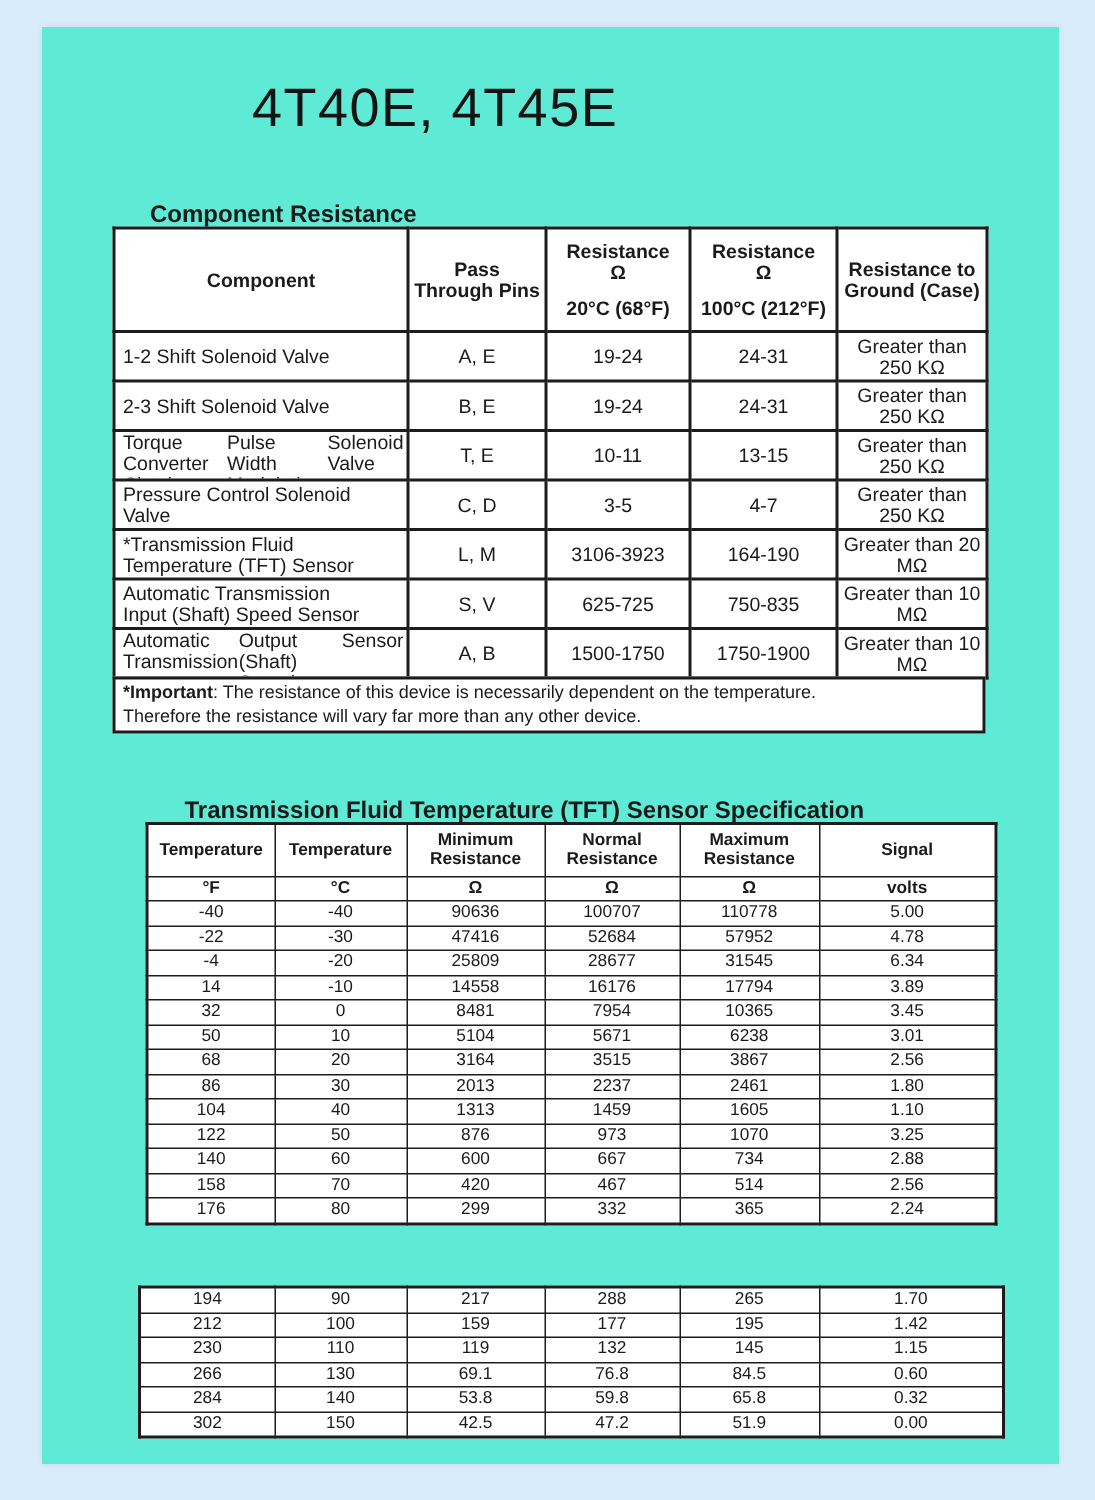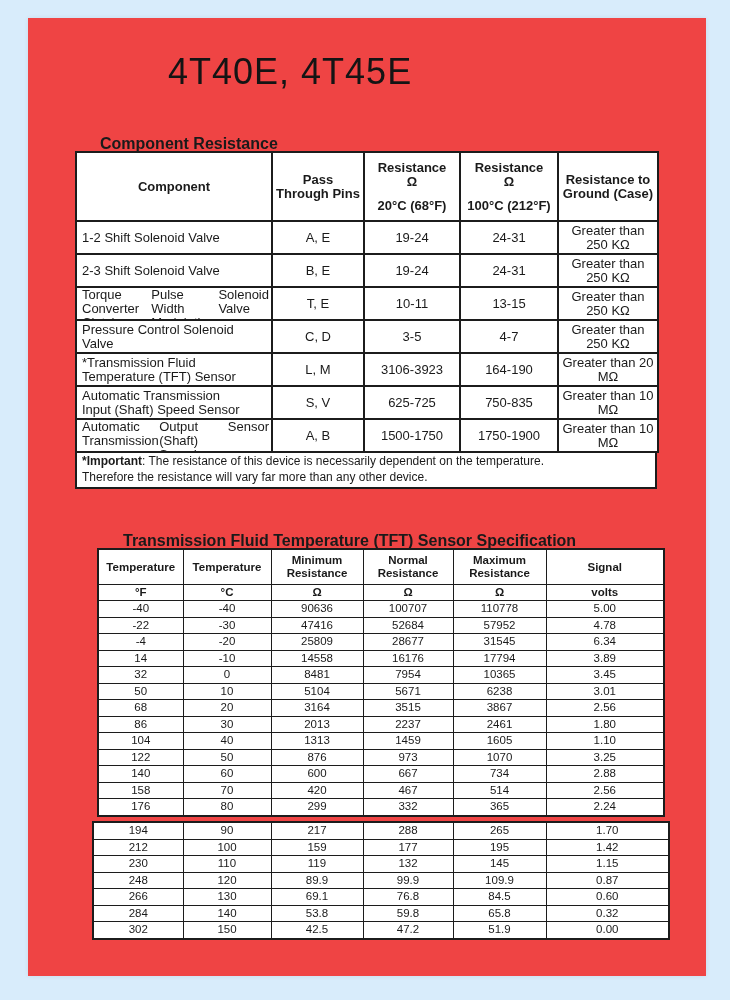--- a/index.html
+++ b/index.html
@@ -7,21 +7,21 @@
     width:730px; height:1000px;
     background:#d8ecfb;
     font-family:"Liberation Sans", sans-serif;
     color:#1a1a1a;
     position:relative;
     overflow:hidden;
   }
   .paper {
     position:absolute; left:28px; top:18px;
     width:678px; height:958px;
-    background:#ef4444;
+    background:#5eead4;
     box-shadow:0 0 5px rgba(0,0,0,0.07);
     text-decoration:underline;
   }
   .title {
     position:absolute; left:140px; top:33px;
     font-size:36px; letter-spacing:1px; color:#141414;
     white-space:nowrap;
   }
   .lbl {
     position:absolute; font-weight:bold; font-size:16px; color:#1a1a1a;
@@ -64,21 +64,21 @@
   
   .t2 { border:2px solid #1c1c1c; }
   .t2 th, .t2 td {
     border:1px solid #1c1c1c;
     font-size:11.5px; padding:0 1px; text-align:center; vertical-align:middle;
   }
   .t2 thead tr.hd th { height:34px; font-weight:bold; line-height:13px; }
   .t2 thead tr.un th { height:15px; font-weight:bold; line-height:15px; }
   .t2 tbody td { height:15.5px; line-height:15px; }
   #t2a { position:absolute; left:69px; top:530px; width:566px; }
-  #t2b { position:absolute; left:64px; top:803px; width:576px; }
+  #t2b { position:absolute; left:64px; top:839px; width:576px; }
 </style>
 </head>
 <body>
 
 <div class="paper">
 
   <div class="title">4T40E, 4T45E</div>
 
   <div class="lbl" id="lbl1">Component Resistance</div>
 
@@ -369,28 +369,20 @@
         </tr>
         <tr>
           <td>230</td>
           <td>110</td>
           <td>119</td>
           <td>132</td>
           <td>145</td>
           <td>1.15</td>
         </tr>
         <tr>
-          <td>248</td>
-          <td>120</td>
-          <td>89.9</td>
-          <td>99.9</td>
-          <td>109.9</td>
-          <td>0.87</td>
-        </tr>
-        <tr>
           <td>266</td>
           <td>130</td>
           <td>69.1</td>
           <td>76.8</td>
           <td>84.5</td>
           <td>0.60</td>
         </tr>
         <tr>
           <td>284</td>
           <td>140</td>

